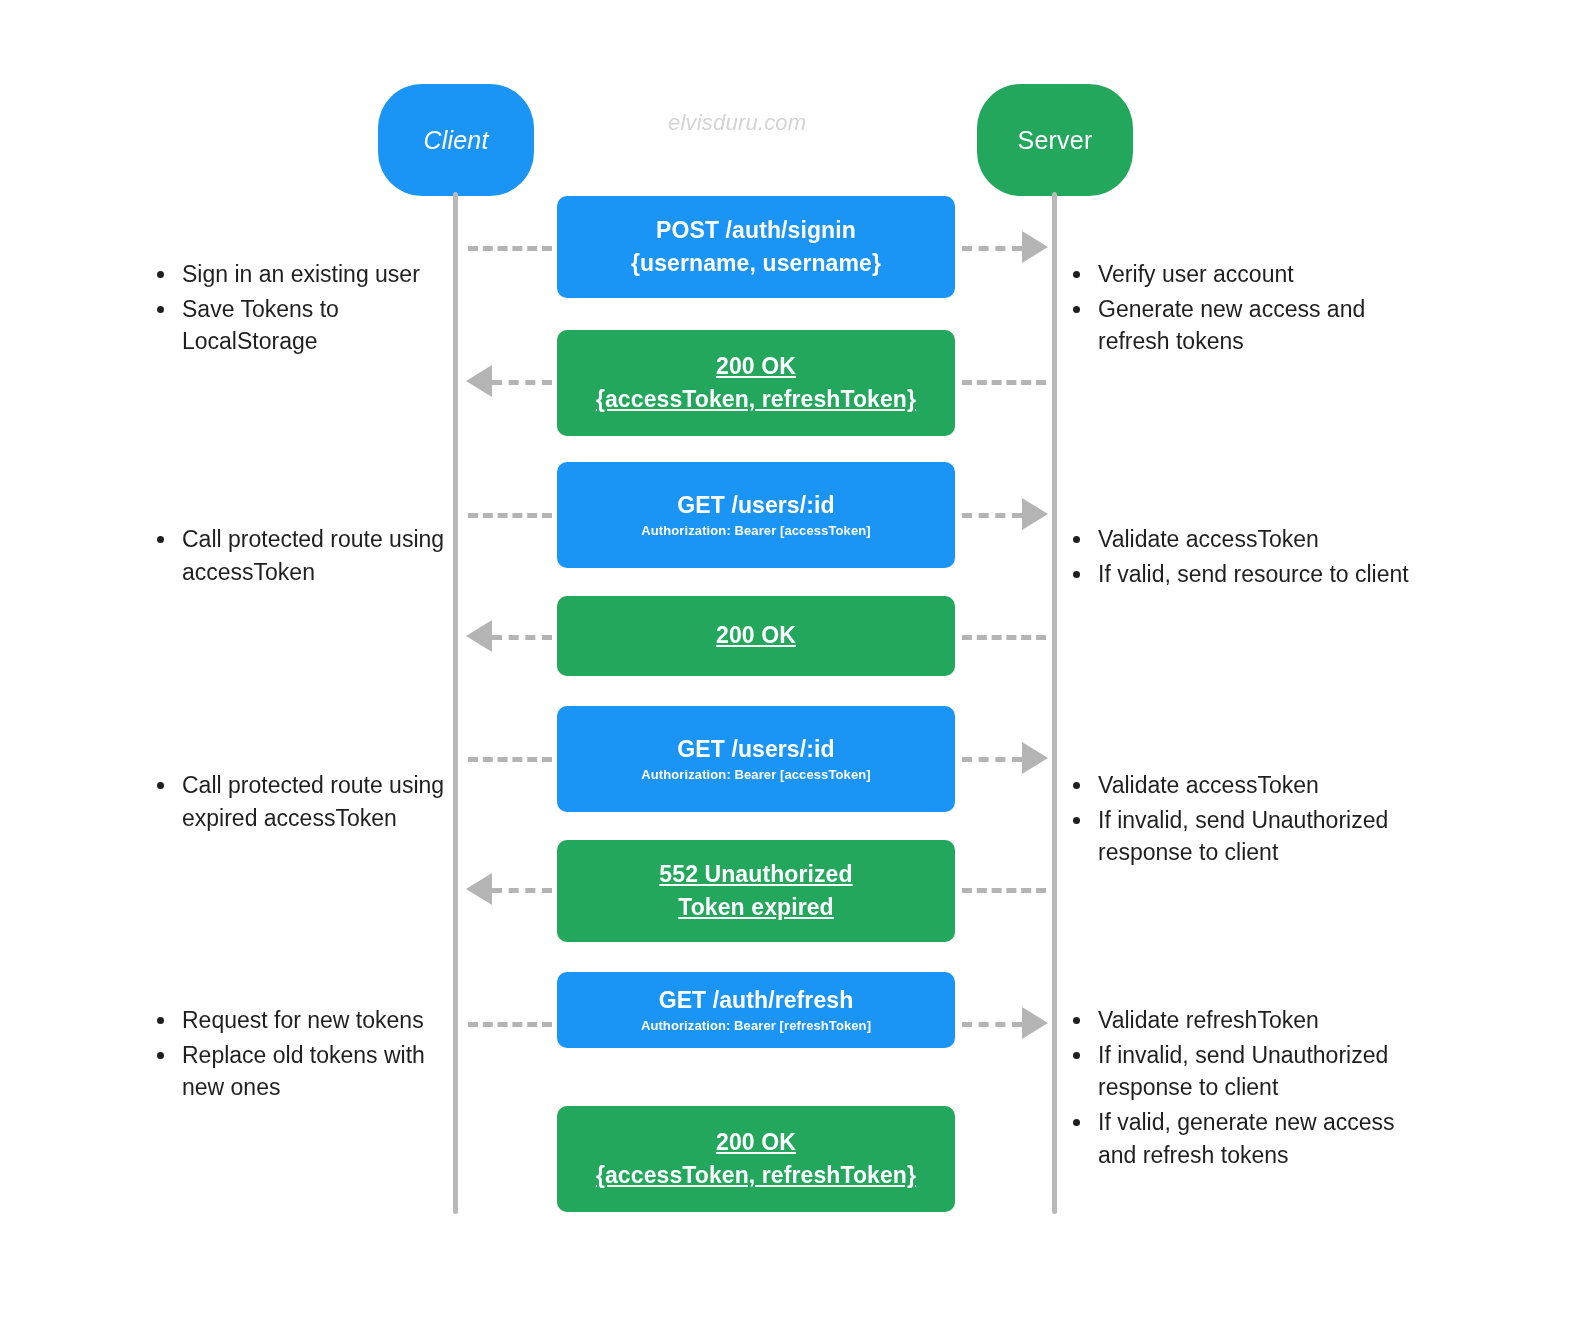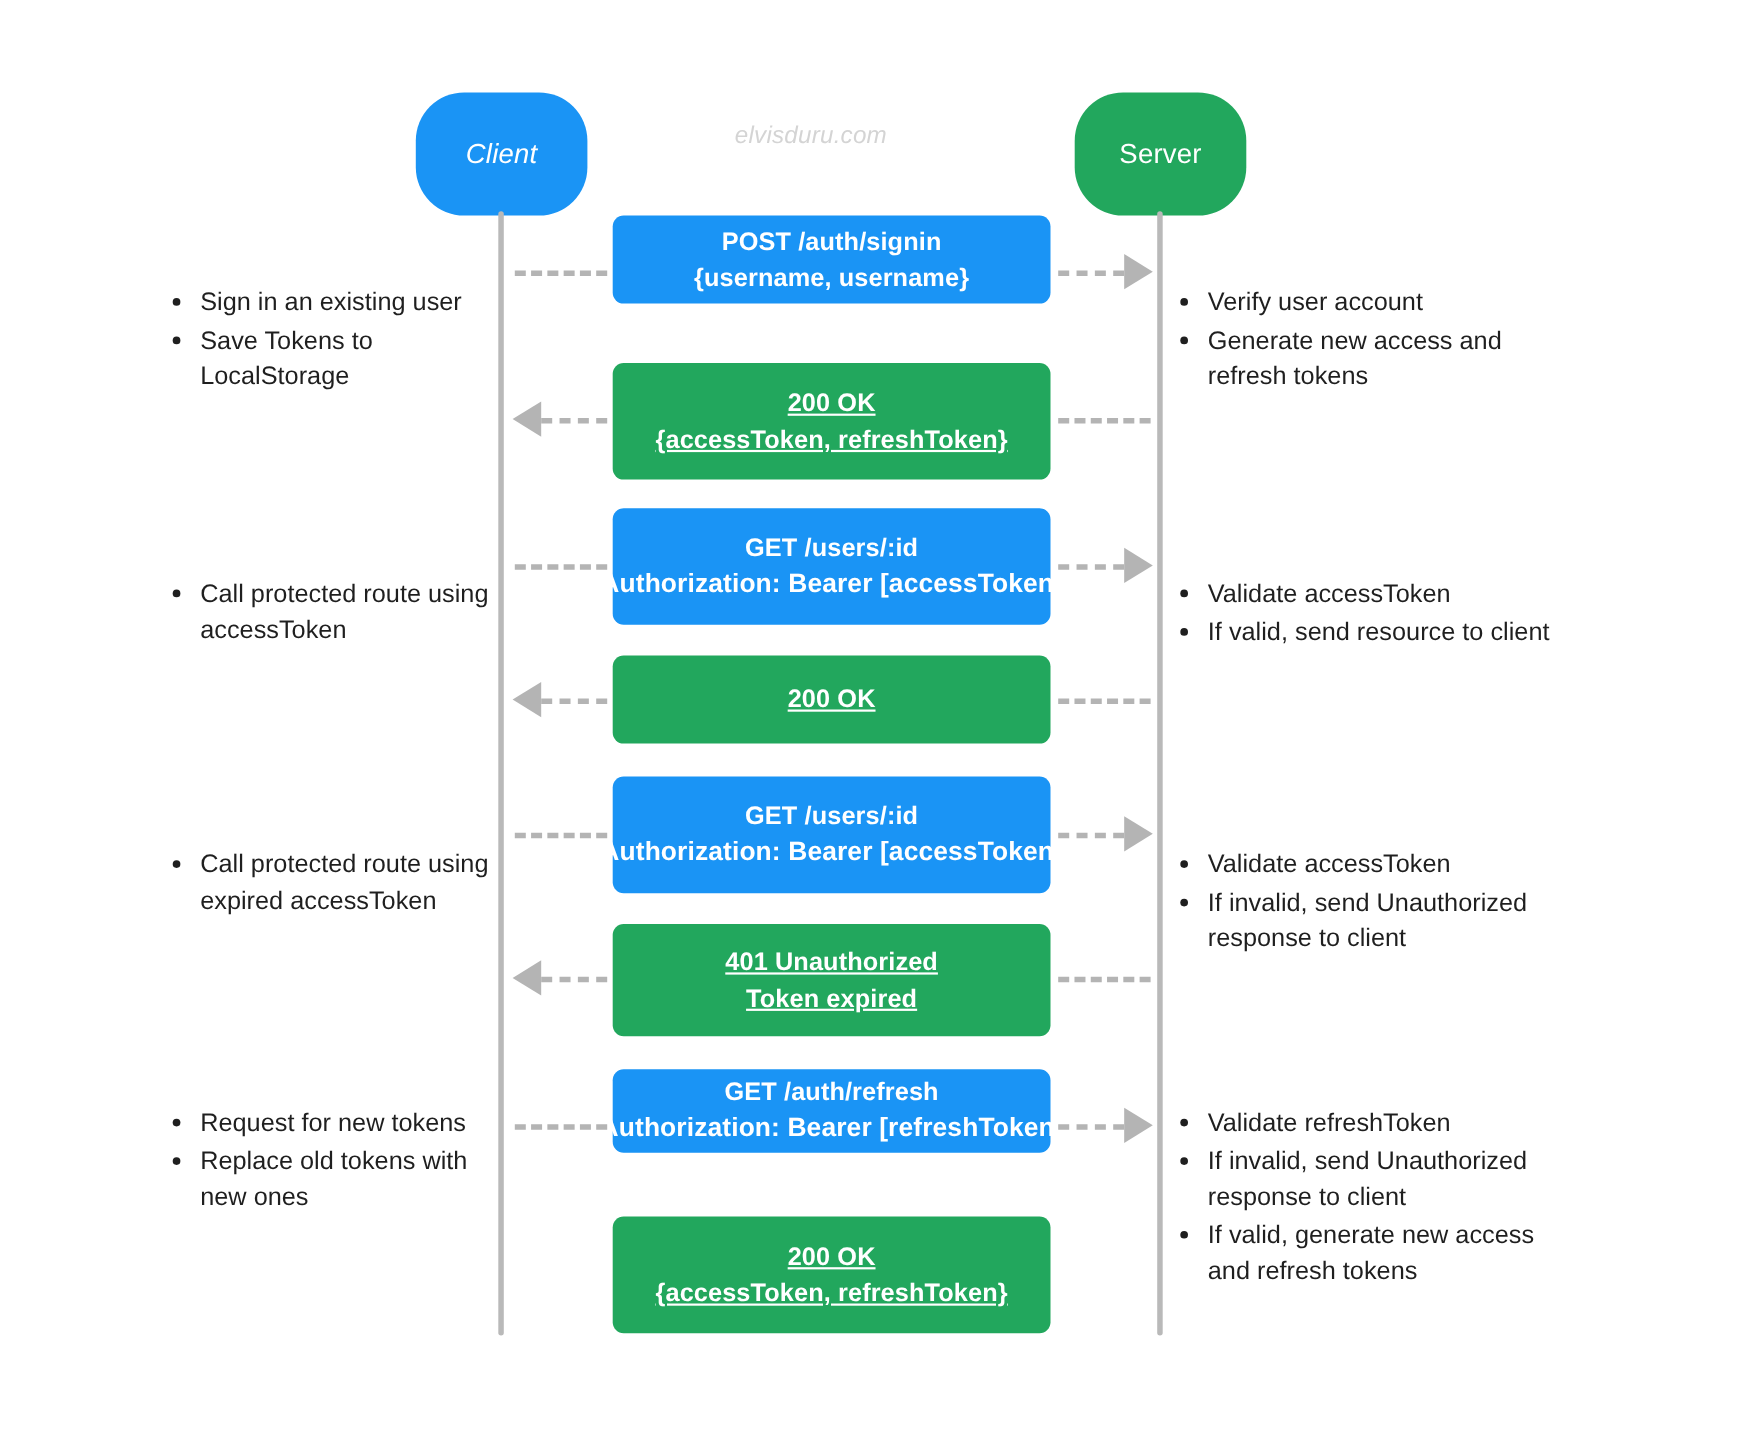--- a/index.html
+++ b/index.html
@@ -92,21 +92,21 @@
   .msg.res   { background: #22a75d; text-decoration: underline; }
 
   .msg .l1 {
     font-size: 23px;
     font-weight: bold;
     line-height: 1.38;
     letter-spacing: 0.1px;
     white-space: nowrap;
   }
   .msg .l2 {
-    font-size: 24px;
+    font-size: 13px;
     font-weight: bold;
     line-height: 1.4;
     letter-spacing: 0.1px;
     white-space: nowrap;
   }
   .msg .l2.big {
     font-size: 23px;
   }
 
   
@@ -166,21 +166,21 @@
   <div class="actor actor-client">
     <span>Client</span>
   </div>
   <div class="actor actor-server">
     <span>Server</span>
   </div>
 
   <div class="lifeline lifeline-client"></div>
   <div class="lifeline lifeline-server"></div>
 
-  <div class="msg req" style="top:196px; height:80px;">
+  <div class="msg req" style="top:196px; height:102px;">
     <div class="l1">POST /auth/signin</div>
     <div class="l2 big">{username, username}</div>
   </div>
   <div class="dash left" style="top:246px;"></div>
   <div class="dash right arrowed" style="top:246px;"></div>
   <div class="arrowhead to-right" style="left:1022px; top:231px;"></div>
 
   <div class="msg res" style="top:330px; height:106px;">
     <div class="l1">200 OK</div>
     <div class="l2 big">{accessToken, refreshToken}</div>
@@ -206,21 +206,21 @@
 
   <div class="msg req" style="top:706px; height:106px;">
     <div class="l1">GET /users/:id</div>
     <div class="l2">Authorization: Bearer [accessToken]</div>
   </div>
   <div class="dash left" style="top:757px;"></div>
   <div class="dash right arrowed" style="top:757px;"></div>
   <div class="arrowhead to-right" style="left:1022px; top:742px;"></div>
 
   <div class="msg res" style="top:840px; height:102px;">
-    <div class="l1">401 Unauthorized</div>
+    <div class="l1">552 Unauthorized</div>
     <div class="l2 big">Token expired</div>
   </div>
   <div class="dash left arrowed" style="top:888px;"></div>
   <div class="arrowhead to-left" style="left:466px; top:873px;"></div>
   <div class="dash right" style="top:888px;"></div>
 
   <div class="msg req" style="top:972px; height:76px;">
     <div class="l1">GET /auth/refresh</div>
     <div class="l2">Authorization: Bearer [refreshToken]</div>
   </div>

